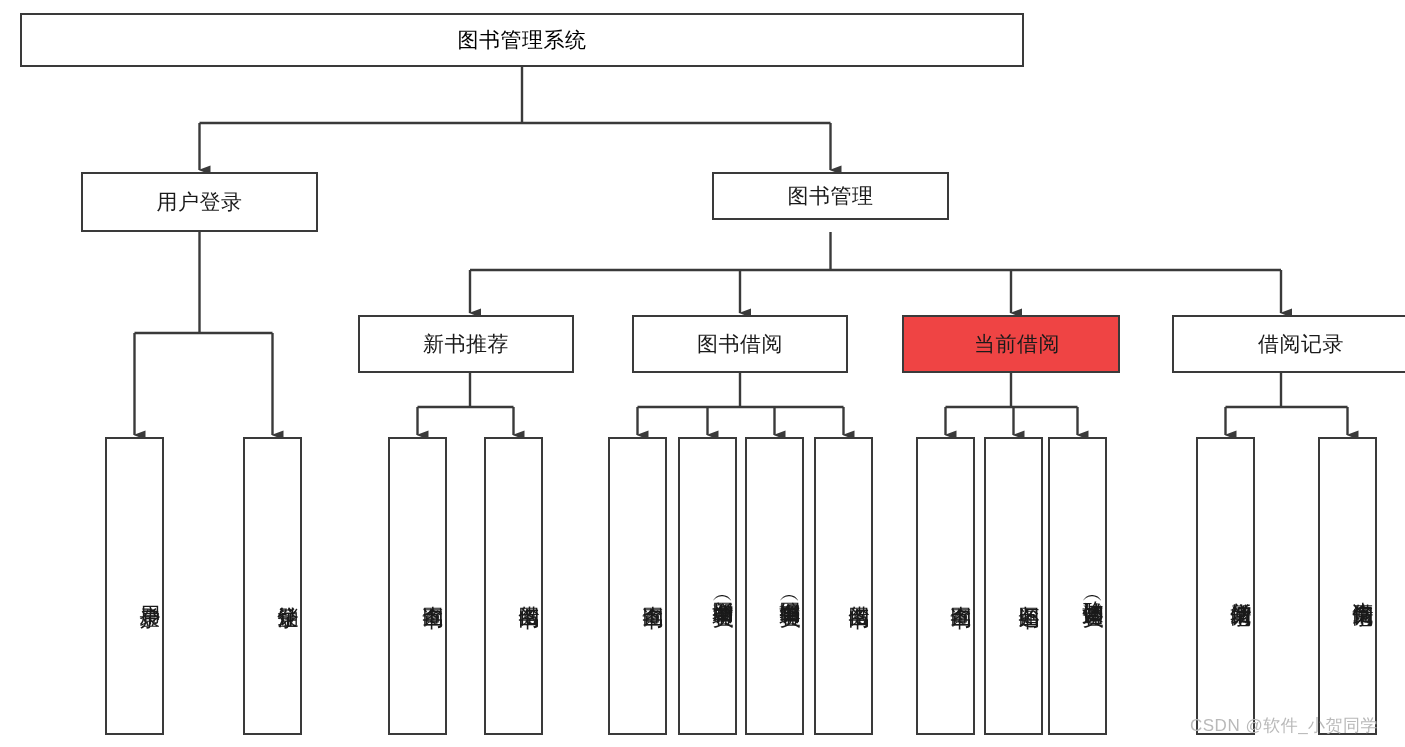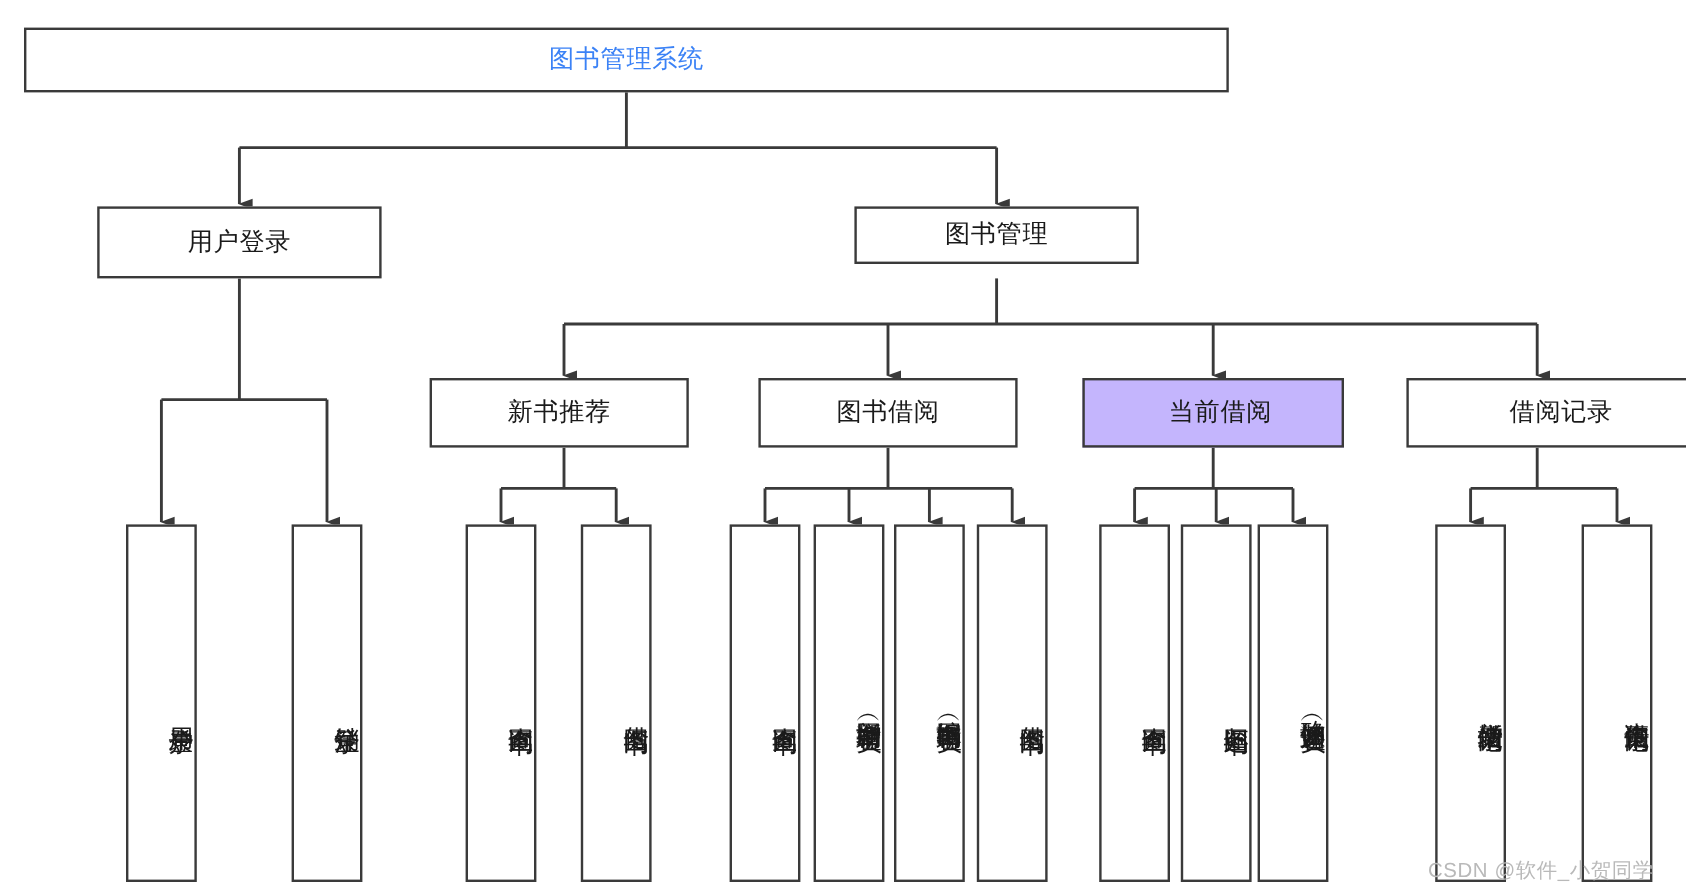--- a/index.html
+++ b/index.html
@@ -106,36 +106,36 @@
         <line x1="1013.5" y1="407" x2="1013.5" y2="435" stroke="#3a3a3a" stroke-width="2.4" marker-end="url(#arrowhead)"></line>
         <line x1="1077.5" y1="407" x2="1077.5" y2="435" stroke="#3a3a3a" stroke-width="2.4" marker-end="url(#arrowhead)"></line>
         <line x1="1281" y1="373" x2="1281" y2="407" stroke="#3a3a3a" stroke-width="2.4"></line>
         <line x1="1225.5" y1="407" x2="1347.5" y2="407" stroke="#3a3a3a" stroke-width="2.4"></line>
         <line x1="1225.5" y1="407" x2="1225.5" y2="435" stroke="#3a3a3a" stroke-width="2.4" marker-end="url(#arrowhead)"></line>
         <line x1="1347.5" y1="407" x2="1347.5" y2="435" stroke="#3a3a3a" stroke-width="2.4" marker-end="url(#arrowhead)"></line>
       </g>
   </svg>
 
   <div id="nodes">
-      <div class="node horiz" style="left: 20px; top: 23px; width: 1004px; height: 54px; border-color: rgb(58, 58, 58); background: rgb(255, 255, 255); color: #3b82f6;">
+      <div class="node horiz" style="left: 20px; top: 13px; width: 1004px; height: 54px; border-color: rgb(58, 58, 58); background: rgb(255, 255, 255); color: #000000;">
         <span class="node-label">图书管理系统</span>
       </div>
       <div class="node horiz" style="left: 81px; top: 172px; width: 237px; height: 60px; border-color: rgb(58, 58, 58); background: rgb(255, 255, 255); color: rgb(26, 26, 26);">
         <span class="node-label">用户登录</span>
       </div>
       <div class="node horiz" style="left: 712px; top: 172px; width: 237px; height: 48px; border-color: rgb(58, 58, 58); background: rgb(255, 255, 255); color: rgb(26, 26, 26);">
         <span class="node-label">图书管理</span>
       </div>
       <div class="node horiz" style="left: 358px; top: 315px; width: 216px; height: 58px; border-color: rgb(58, 58, 58); background: rgb(255, 255, 255); color: rgb(26, 26, 26);">
         <span class="node-label">新书推荐</span>
       </div>
       <div class="node horiz" style="left: 632px; top: 315px; width: 216px; height: 58px; border-color: rgb(58, 58, 58); background: rgb(255, 255, 255); color: rgb(26, 26, 26);">
         <span class="node-label">图书借阅</span>
       </div>
-      <div class="node horiz" style="left: 902px; top: 315px; width: 218px; height: 58px; border-color: rgb(58, 58, 58); background: #c4b5fd; color: rgb(26, 26, 26); padding-left: 12px;">
+      <div class="node horiz" style="left: 902px; top: 315px; width: 218px; height: 58px; border-color: rgb(58, 58, 58); background: #ef4444; color: rgb(26, 26, 26); padding-left: 12px;">
         <span class="node-label">当前借阅</span>
       </div>
       <div class="node horiz" style="left: 1172px; top: 315px; width: 258px; height: 58px; border-color: rgb(58, 58, 58); background: rgb(255, 255, 255); color: rgb(26, 26, 26);">
         <span class="node-label">借阅记录</span>
       </div>
       <div class="node vert" style="left: 105px; top: 437px; width: 59px; height: 298px; border-color: rgb(58, 58, 58); background: rgb(255, 255, 255); color: rgb(26, 26, 26);">
         <span class="node-label">用户登录</span>
       </div>
       <div class="node vert" style="left: 243px; top: 437px; width: 59px; height: 298px; border-color: rgb(58, 58, 58); background: rgb(255, 255, 255); color: rgb(26, 26, 26);">
         <span class="node-label">注销登录</span>

